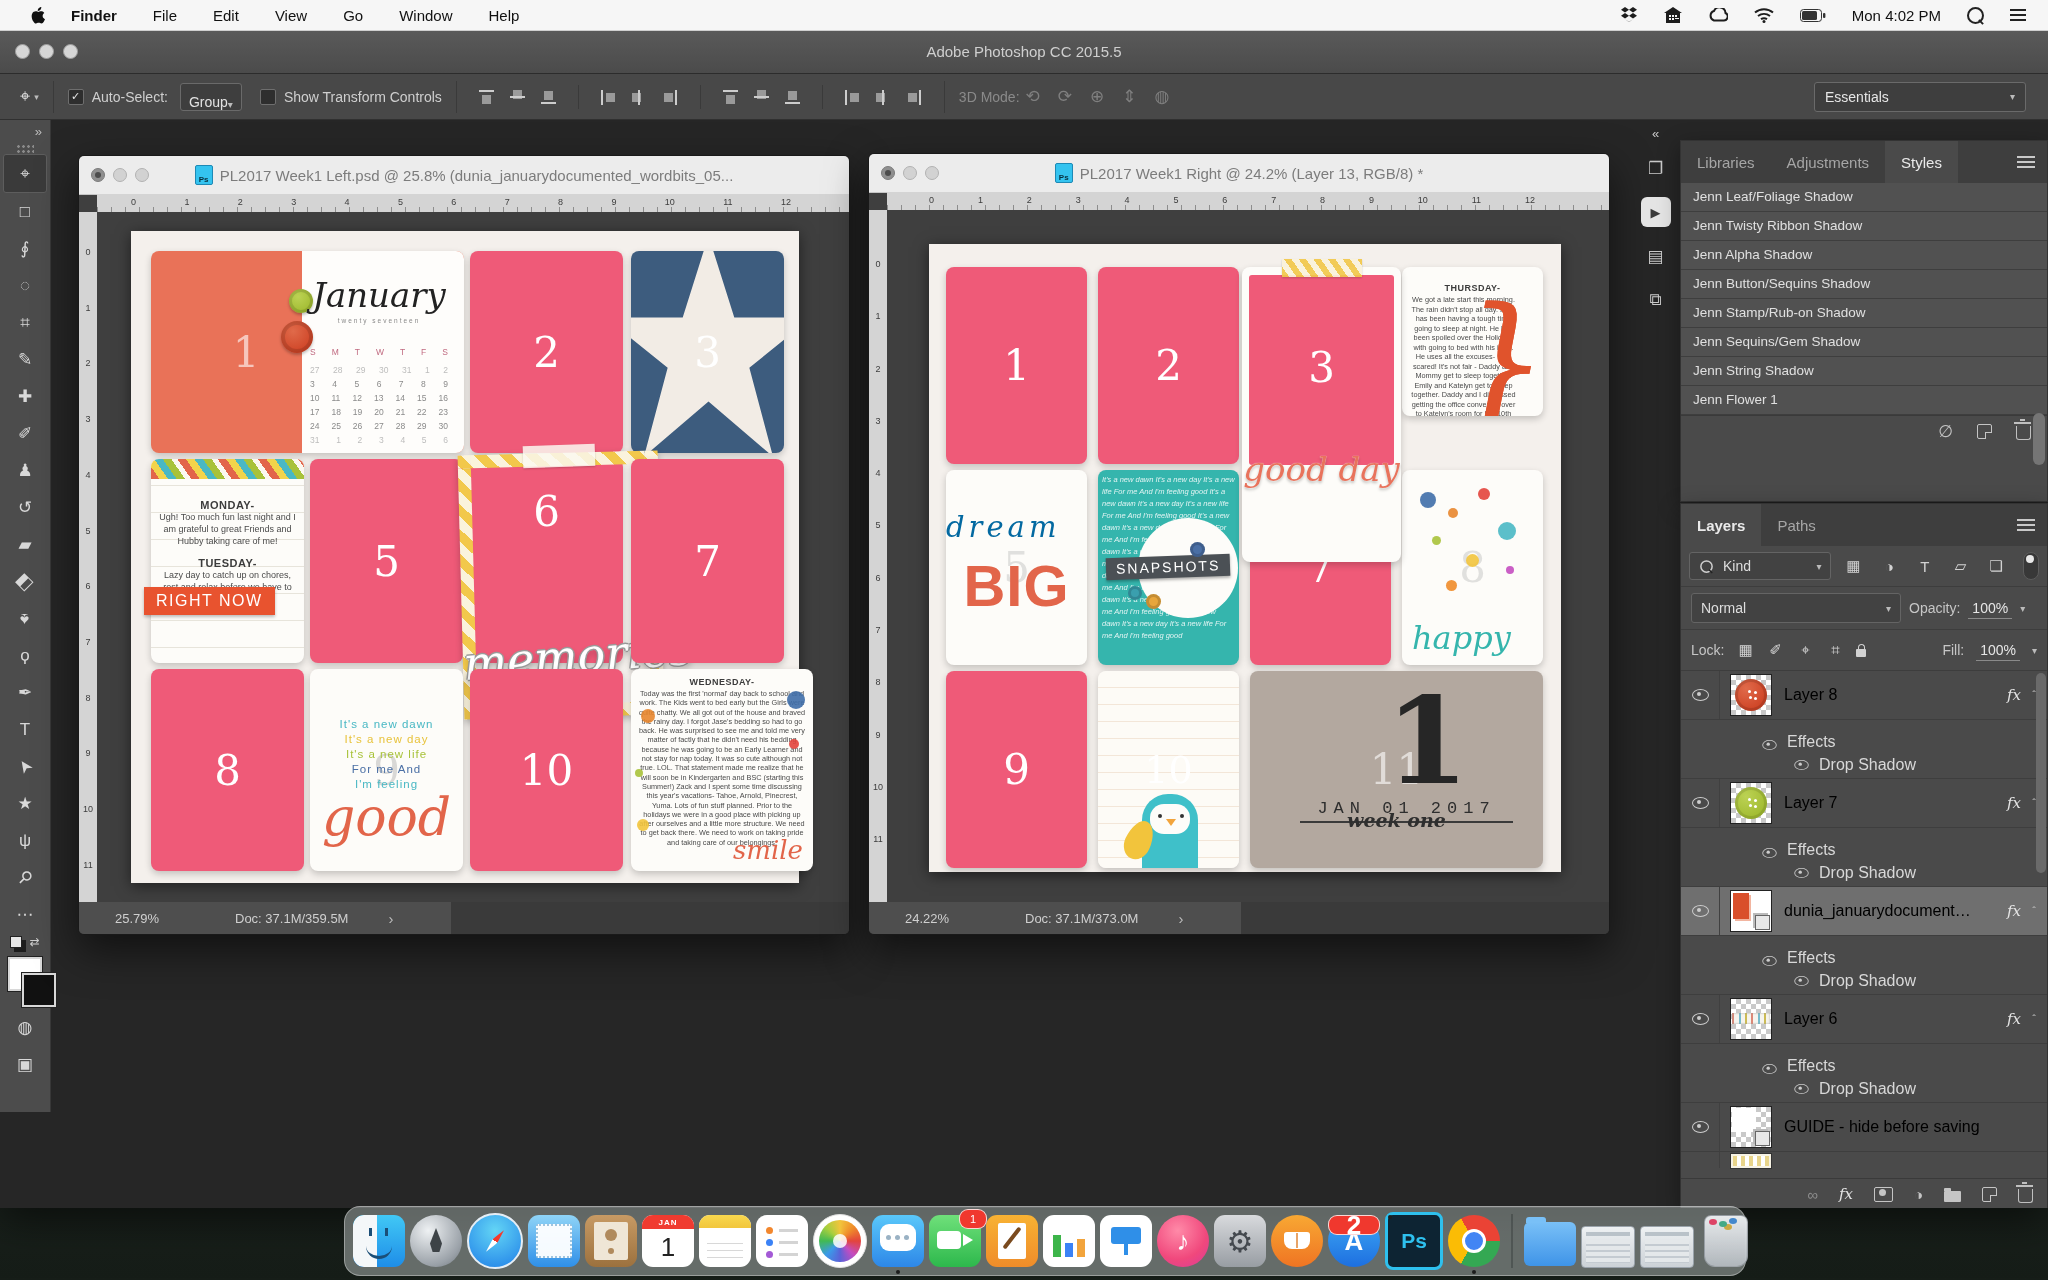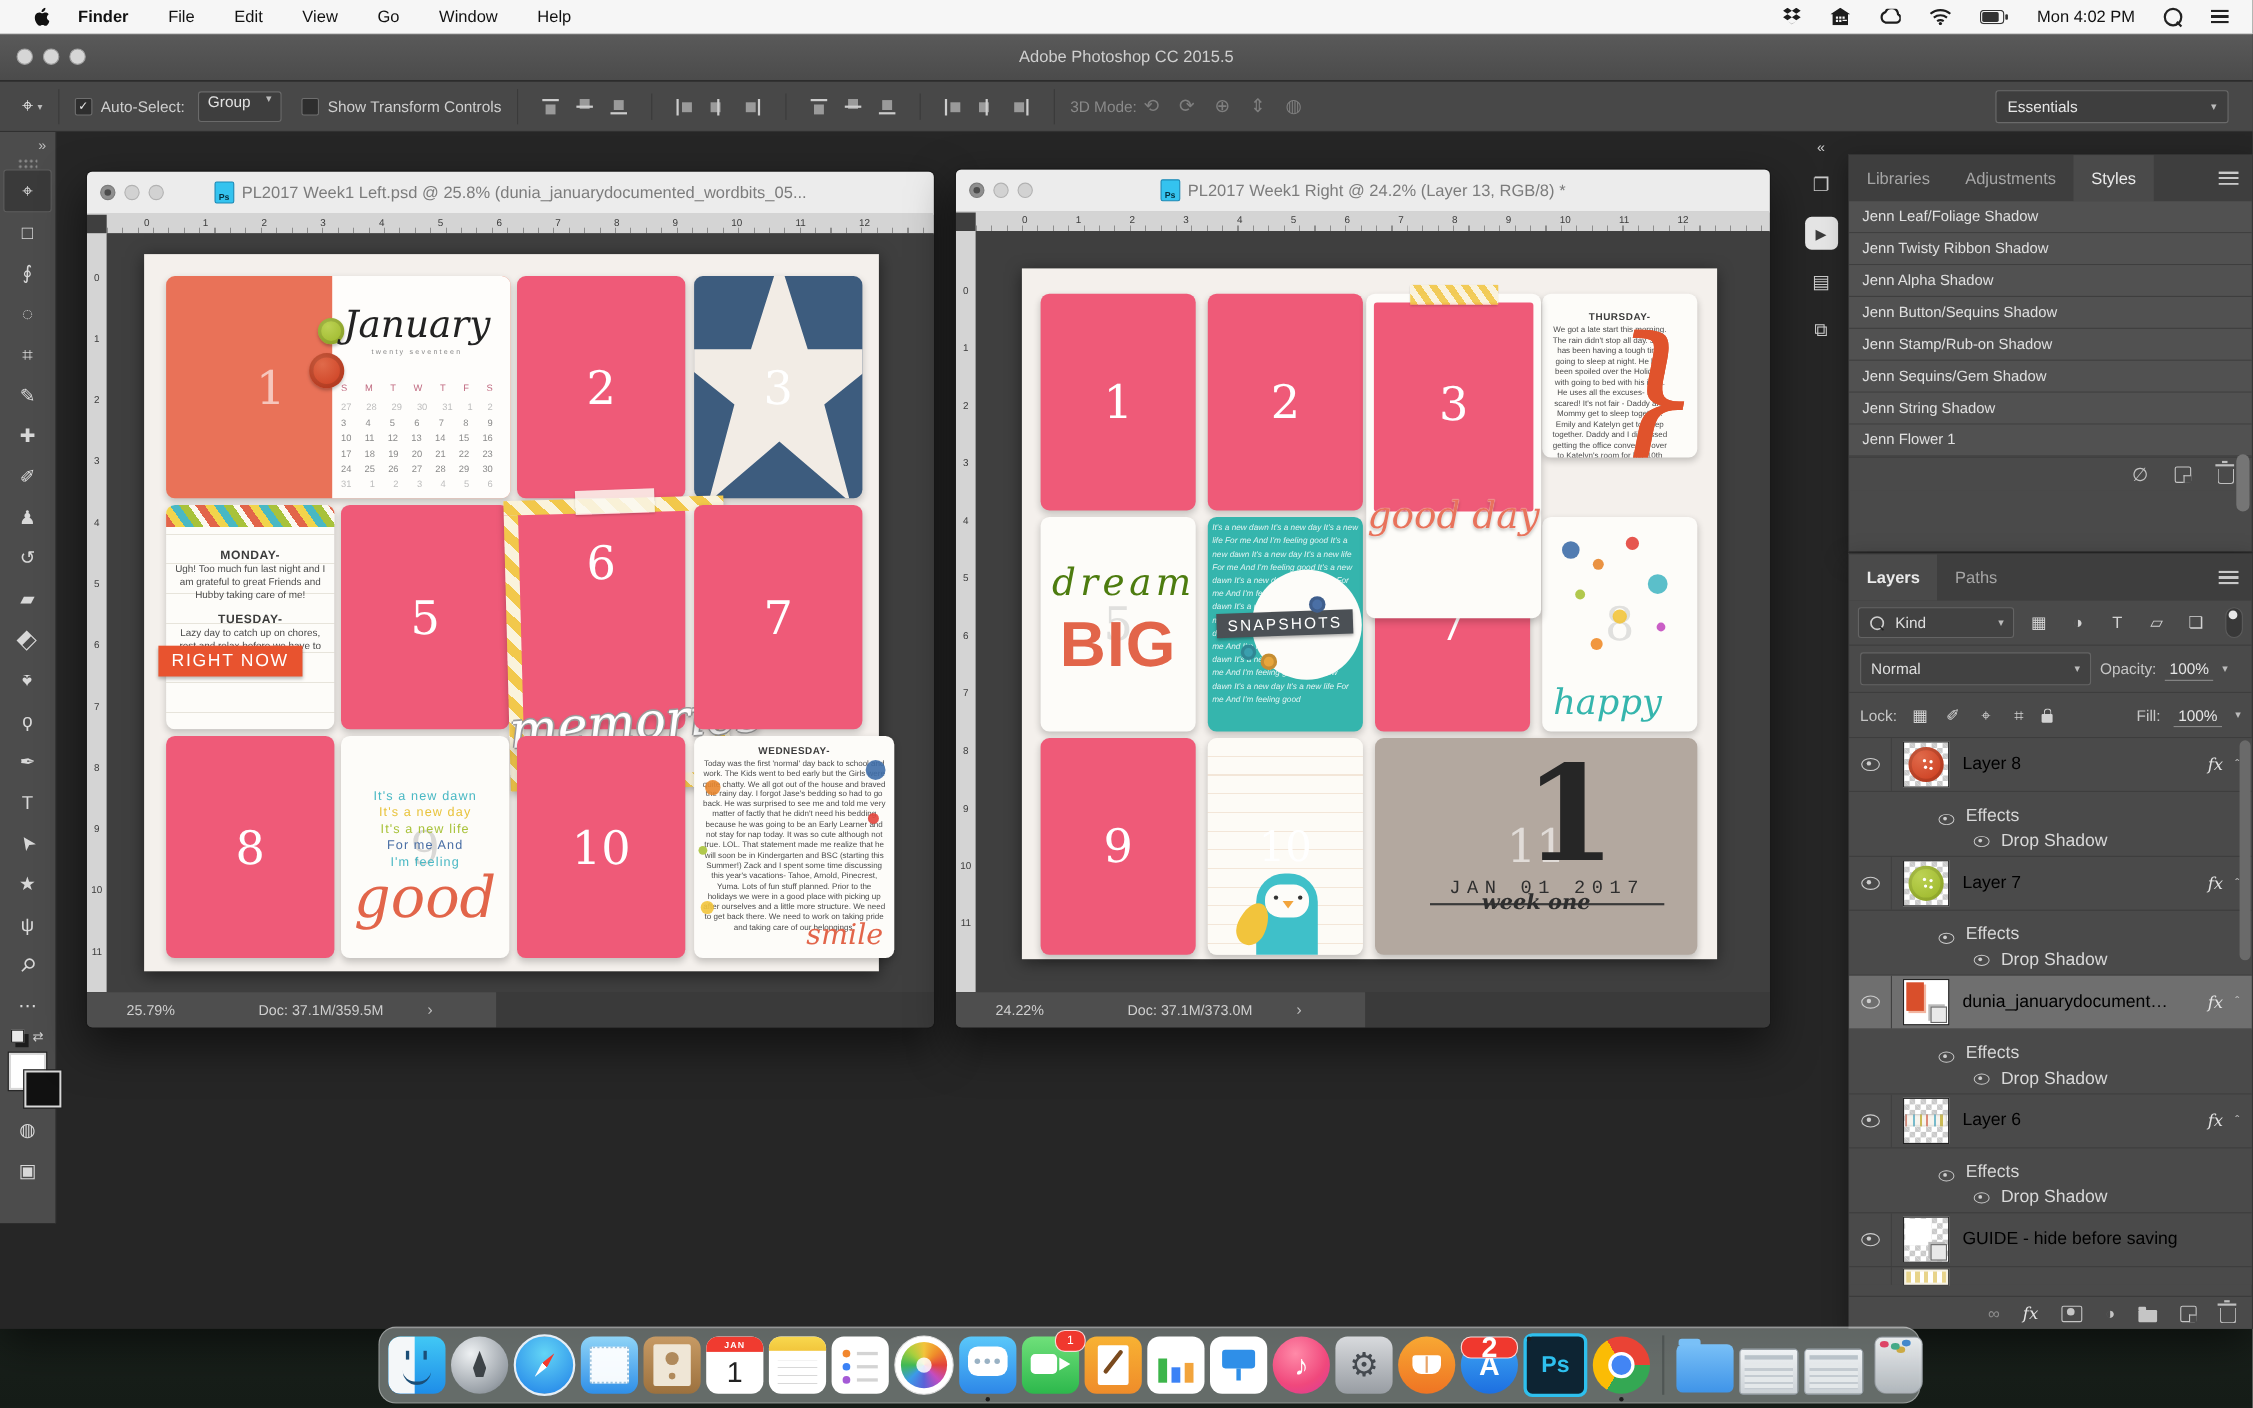--- a/index.html
+++ b/index.html
@@ -24,21 +24,21 @@
   .ptb{height:43px;background:linear-gradient(#5a5a5a,#4b4b4b);border-bottom:1px solid #2c2c2c;display:flex;align-items:center;position:relative}
   .tl{display:flex;gap:9px;margin-left:15px;z-index:2}
   .tl i{width:13px;height:13px;border-radius:50%;background:#d6d6d6;border:1px solid #9d9d9d}
   .ptitle{position:absolute;left:0;right:0;text-align:center;color:#cfcfcf;font-size:15px}
   .pob{height:45px;background:#484848;border-bottom:1px solid #303030;display:flex;align-items:center;color:#cfcfcf;font-size:14px}
   .vsep{width:1px;height:32px;background:#3a3a3a;margin:0 14px}
   .toolico{font-size:18px;color:#e0e0e0;margin-left:20px}
   .tinycar{font-size:9px;color:#bbb;margin-left:4px}
   .chk{width:14px;height:14px;border:1px solid #6e6e6e;background:#2e2e2e;border-radius:2px;display:inline-flex;align-items:center;justify-content:center;font-size:11px;color:#e8e8e8;margin-right:8px}
   .chk.off{color:transparent}
-  .ddl{background:#3e3e3e;border:1px solid #6a6a6a;border-radius:3px;height:26px;display:flex;align-items:flex-start;padding:0 8px;gap:14px;color:#e2e2e2}
+  .ddl{background:#3e3e3e;border:1px solid #6a6a6a;border-radius:3px;height:26px;display:flex;align-items:flex-end;padding:0 8px;color:#e2e2e2}
   .ddl .car{font-size:10px;color:#bbb}
   .ai{width:19px;height:18px;margin:0 6px;background-repeat:no-repeat}
   .a1{background-image:linear-gradient(#cdcdcd,#cdcdcd),linear-gradient(#9a9a9a,#9a9a9a);background-size:15px 2px,9px 9px;background-position:2px 2px,5px 7px}
   .a2{background-image:linear-gradient(#cdcdcd,#cdcdcd),linear-gradient(#9a9a9a,#9a9a9a);background-size:15px 2px,9px 9px;background-position:2px 8px,5px 2px}
   .a3{background-image:linear-gradient(#cdcdcd,#cdcdcd),linear-gradient(#9a9a9a,#9a9a9a);background-size:15px 2px,9px 9px;background-position:2px 14px,5px 3px}
   .a4{background-image:linear-gradient(#cdcdcd,#cdcdcd),linear-gradient(#9a9a9a,#9a9a9a);background-size:2px 15px,9px 9px;background-position:2px 2px,7px 5px}
   .a5{background-image:linear-gradient(#cdcdcd,#cdcdcd),linear-gradient(#9a9a9a,#9a9a9a);background-size:2px 15px,9px 9px;background-position:8px 2px,2px 5px}
   .a6{background-image:linear-gradient(#cdcdcd,#cdcdcd),linear-gradient(#9a9a9a,#9a9a9a);background-size:2px 15px,9px 9px;background-position:14px 2px,3px 5px}
   .dim{color:#8a8a8a}
   .mode3d{display:flex;align-items:center;gap:18px;margin-left:6px}
@@ -577,21 +577,21 @@
               <span style="position:absolute;left:40px;top:-8px;width:80px;height:18px;background:repeating-linear-gradient(55deg,#f2c84b 0 6px,#faf3dc 6px 12px);opacity:.92;box-shadow:0 1px 2px rgba(0,0,0,.2)"></span>
             </div>
             <div class="cd whitecard" style="left:473px;top:23px;width:141px;height:149px;overflow:hidden">
               <div class="jhead" style="margin-top:16px;font-size:9px">THURSDAY-</div>
               <div class="jtext" style="font-size:7.3px;line-height:9.5px;padding:2px 26px 0 8px">We got a late start this morning. The rain didn't stop all day. Jase has been having a tough time going to sleep at night. He has been spoiled over the Holidays with going to bed with his iPad. He uses all the excuses- I am scared! It's not fair - Daddy and Mommy get to sleep together. Emily and Katelyn get to sleep together. Daddy and I discussed getting the office converted over to Katelyn's room for her 10th Birthday!</div>
               <div class="script" style="position:absolute;right:-6px;top:-4px;font-size:150px;line-height:200px;color:#e0532c;text-shadow:0 0 0 #e0532c">}</div>
             </div>
 
             <div class="cd whitecard" style="left:17px;top:226px;width:141px;height:195px">
               <span class="gnum" style="color:rgba(160,160,160,.3)">5</span>
-              <div class="script" style="position:absolute;left:0;right:0;top:40px;text-align:right;font-size:34px;color:#4d7c0f;letter-spacing:4px">dream</div>
+              <div class="script" style="position:absolute;left:0;right:0;top:40px;text-align:left;font-size:29px;color:#0369a1;letter-spacing:4px">dream</div>
               <div style="position:absolute;left:0;right:0;top:82px;text-align:center;font-size:58px;font-weight:bold;color:#e2654a;letter-spacing:1px">BIG</div>
             </div>
             <div class="cd" style="left:169px;top:226px;width:141px;height:195px;background:#35b5ad;overflow:hidden">
               <div style="position:absolute;inset:4px;font-size:7.5px;line-height:12px;color:rgba(255,255,255,.85);font-style:italic;overflow:hidden">It's a new dawn It's a new day It's a new life For me And I'm feeling good It's a new dawn It's a new day It's a new life For me And I'm feeling good It's a new dawn It's a new day It's a new life For me And I'm feeling good It's a new dawn It's a new day It's a new life For me And I'm feeling good It's a new dawn It's a new day It's a new life For me And I'm feeling good It's a new dawn It's a new day It's a new life For me And I'm feeling good It's a new dawn It's a new day It's a new life For me And I'm feeling good</div>
               <span style="position:absolute;left:40px;top:48px;width:100px;height:100px;border-radius:50%;background:#fdfcf9"></span>
               <div style="position:absolute;left:8px;top:86px;background:#4b5055;color:#fff;font-size:14px;letter-spacing:2px;padding:3px 10px;transform:rotate(-2deg);box-shadow:0 2px 3px rgba(0,0,0,.3)">SNAPSHOTS</div>
               <span style="position:absolute;left:92px;top:72px;width:15px;height:15px;border-radius:50%;background:#4a6fa5;box-shadow:inset 0 0 0 3px rgba(0,0,0,.15)"></span>
               <span style="position:absolute;left:30px;top:116px;width:14px;height:14px;border-radius:50%;background:#3a9fae;box-shadow:inset 0 0 0 3px rgba(0,0,0,.15)"></span>
               <span style="position:absolute;left:48px;top:124px;width:15px;height:15px;border-radius:50%;background:#e8a63c;box-shadow:inset 0 0 0 3px rgba(0,0,0,.15)"></span>
             </div>

